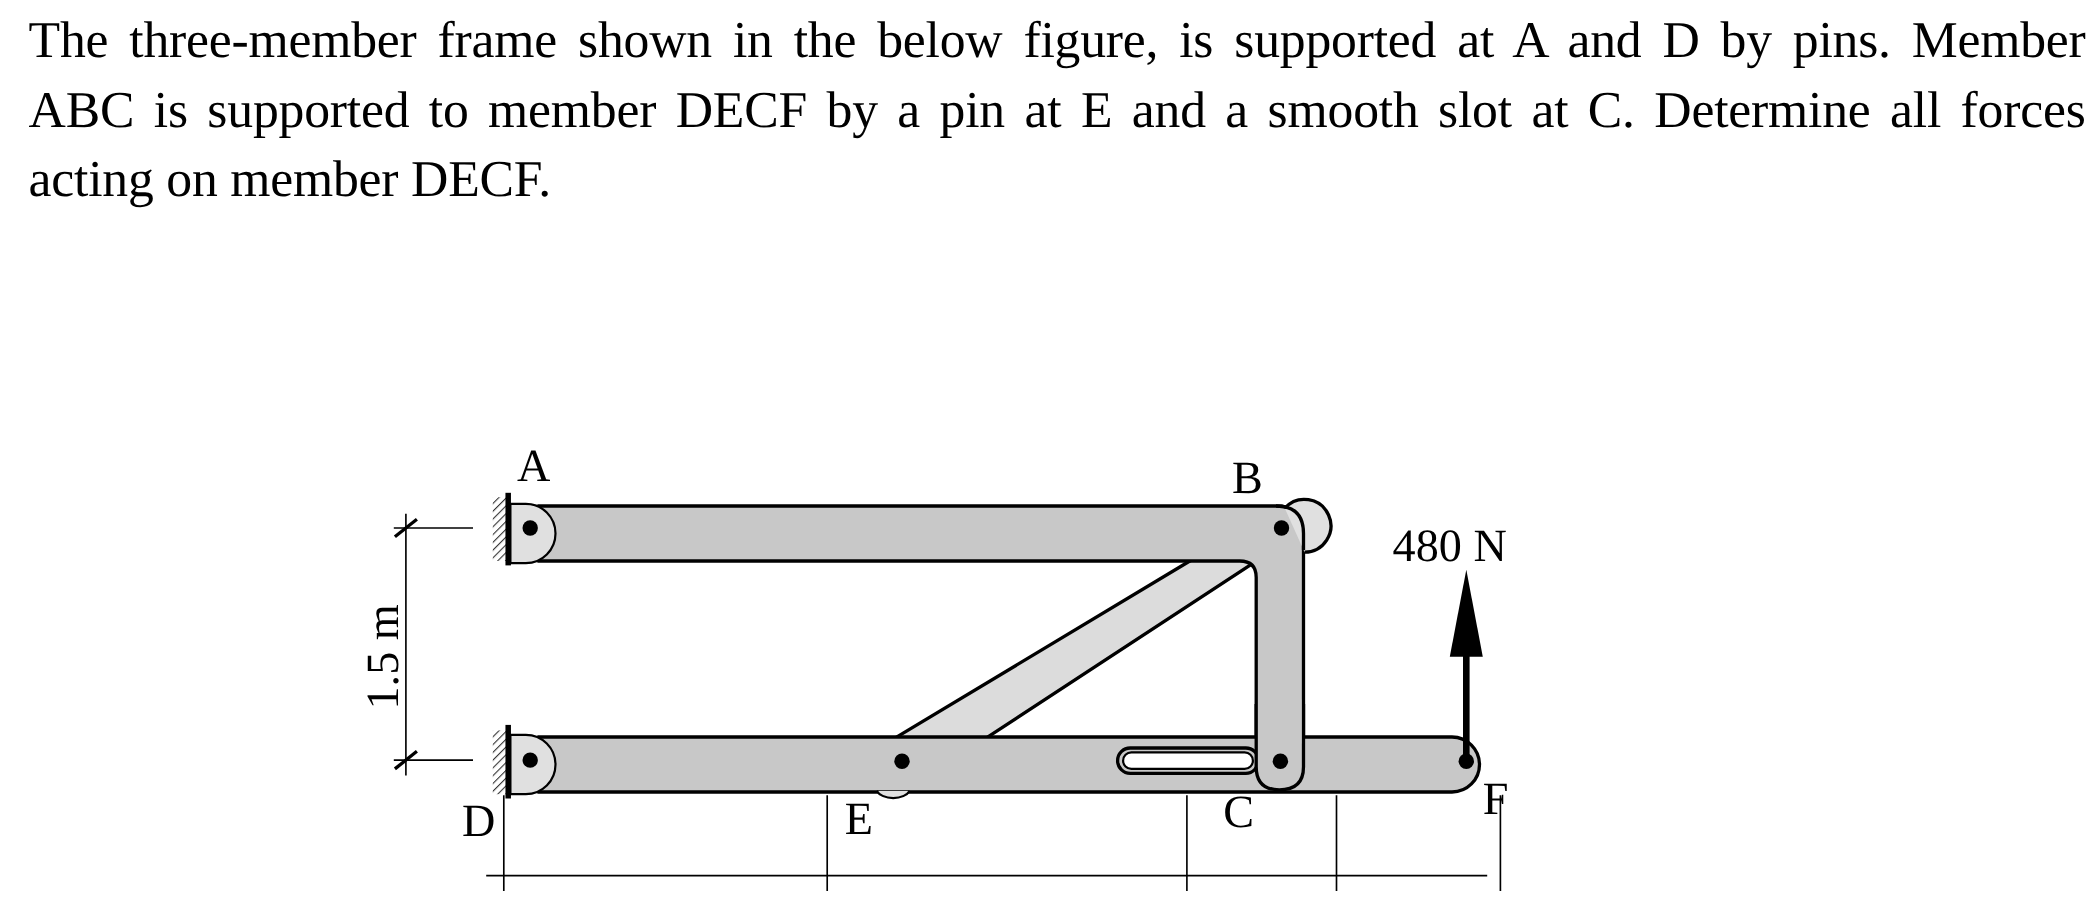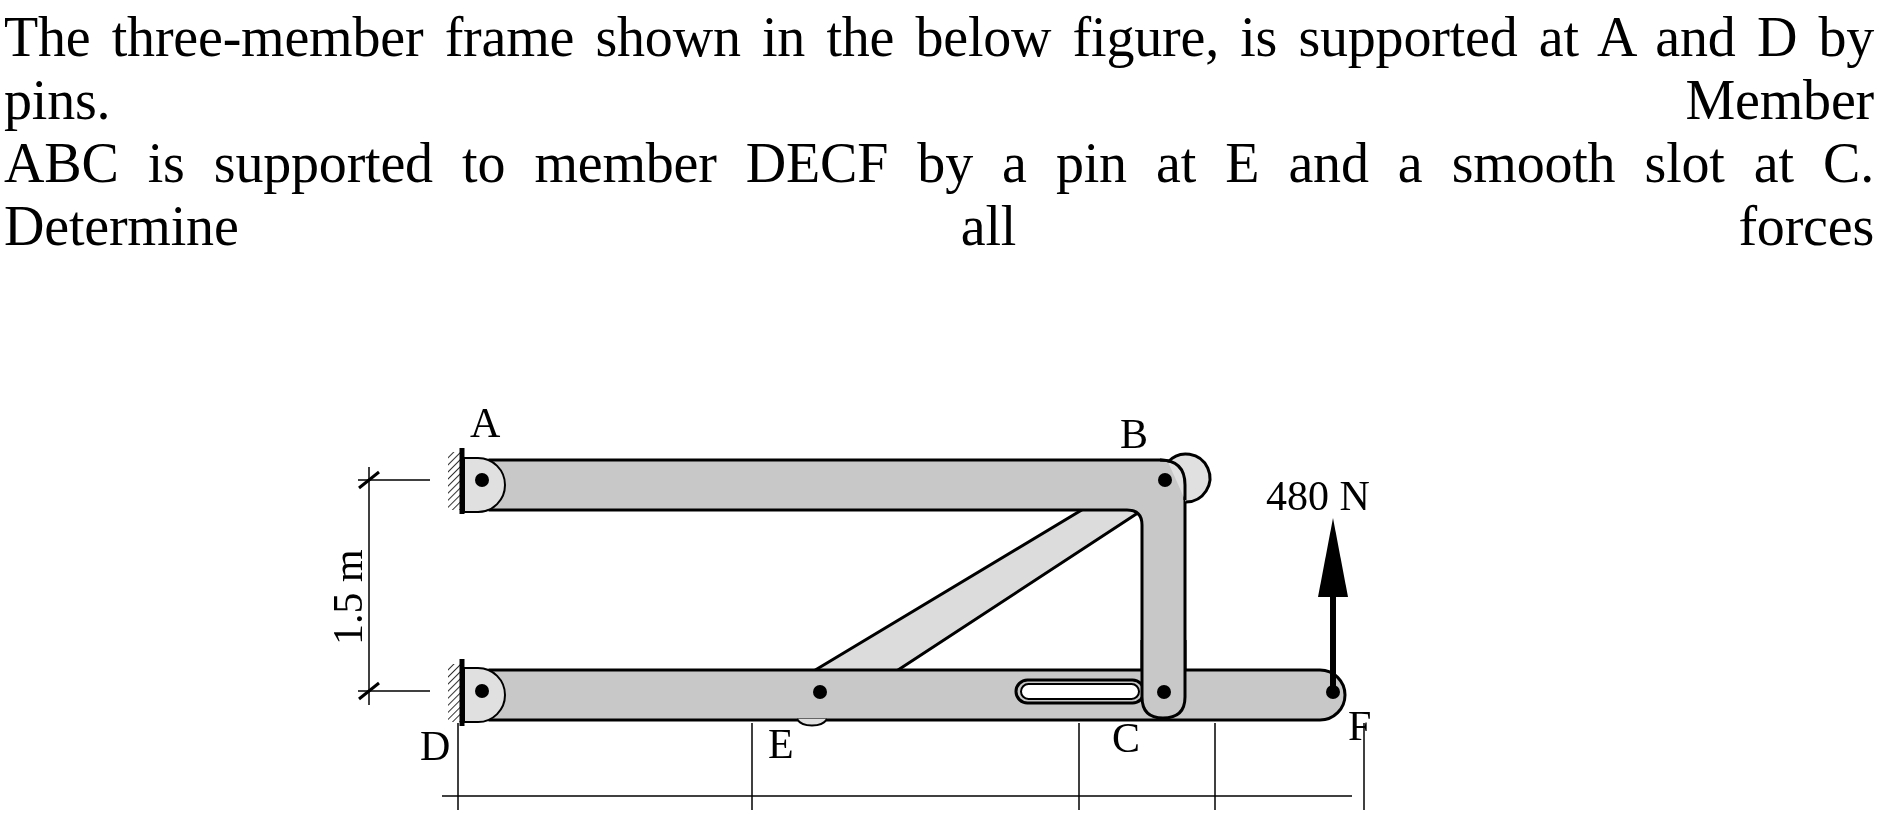--- a/index.html
+++ b/index.html
@@ -1,28 +1,29 @@
 <!DOCTYPE html>
 <html><head>
 <meta charset="utf-8">
 <style>
   html, body { margin: 0; padding: 0; background: #ffffff; }
   body { width: 1898px; height: 816px; position: relative; overflow: hidden; font-family: "Liberation Serif", "DejaVu Serif", serif; color: #000; }
-  .problem { position: absolute; left: 4px; top: 6px; width: 1870px; font-size: 56px; line-height: 63px; text-align: justify; text-align-last: left; letter-spacing: -0.2px; }
+  .problem { position: absolute; left: 26px; top: 6px; width: 1870px; font-size: 47px; line-height: 63px; text-align: justify; text-align-last: left; letter-spacing: -0.2px; }
   .problem span { display: block; }
   .line1, .line2 { text-align: justify; text-align-last: justify; }
   svg.figure { position: absolute; left: 0; top: 0; }
   .lbl { font-family: "Liberation Serif", "DejaVu Serif", serif; font-size: 42px; fill: #000; }
 </style>
 </head>
 <body>
 
 <div class="problem">
   <span class="line1">The three-member frame shown in the below figure, is supported at A and D by pins. Member</span>
   <span class="line2">ABC is supported to member DECF by a pin at E and a smooth slot at C. Determine all forces</span>
+  <span class="line3">acting on member DECF.</span>
 </div>
 
 <svg class="figure" width="1898" height="816" viewBox="0 0 1898 816">
   <defs>
     <pattern id="hatch" width="5" height="5" patternUnits="userSpaceOnUse" patternTransform="rotate(45)">
       <rect width="5" height="5" fill="#fff"></rect>
       <line x1="0" y1="0" x2="0" y2="5" stroke="#333" stroke-width="2"></line>
     </pattern>
   </defs>
 

